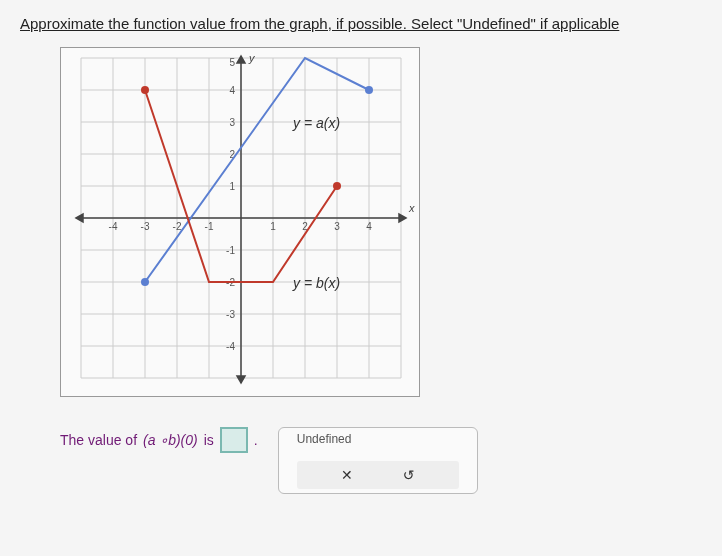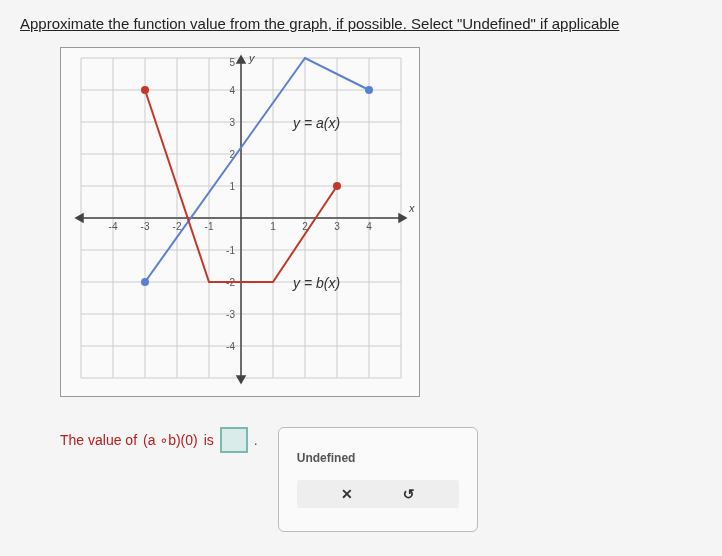--- a/index.html
+++ b/index.html
@@ -30,36 +30,35 @@
       margin-left: 40px;
       display: flex;
       align-items: flex-start;
       gap: 20px;
     }
     .answer-prompt {
       display: flex;
       align-items: center;
       gap: 6px;
       font-size: 14px;
-      color: #b91c1c;
+      color: #701a75;
     }
     .answer-input {
       width: 28px;
       height: 26px;
       border: 2px solid #7ab8b0;
       background: #d9ece9;
       display: inline-block;
     }
     .options-box {
       border: 1px solid #bbb;
       border-radius: 6px;
-      padding: 23px 18px;
+      padding: 4px 18px;
       background: #fafafa;
       min-width: 200px;
-      font-weight: bold;
     }
     .undefined-label {
       font-size: 12px;
       color: #555;
       margin-bottom: 15px;
     }
     .button-row {
       display: flex;
       gap: 50px;
       justify-content: center;
@@ -149,21 +148,21 @@
     <circle cx="276" cy="138" r="4" fill="#c0392b"></circle>
 
     <text x="232" y="80" font-size="14" fill="#333" font-style="italic">y = a(x)</text>
     <text x="232" y="240" font-size="14" fill="#333" font-style="italic">y = b(x)</text>
   </svg>
 </div>
 
 <div class="answer-section">
   <div class="answer-prompt">
     <span>The value of </span>
-    <span style="">(a ∘b)(0)</span>
+    <span style="font-style:italic">(a ∘b)(0)</span>
     <span> is</span>
     <span class="answer-input"></span>
     <span>.</span>
   </div>
 
   <div class="options-box">
     <div class="undefined-label">Undefined</div>
     <div class="button-row">
       <span class="icon-btn">✕</span>
       <span class="icon-btn">↺</span>

